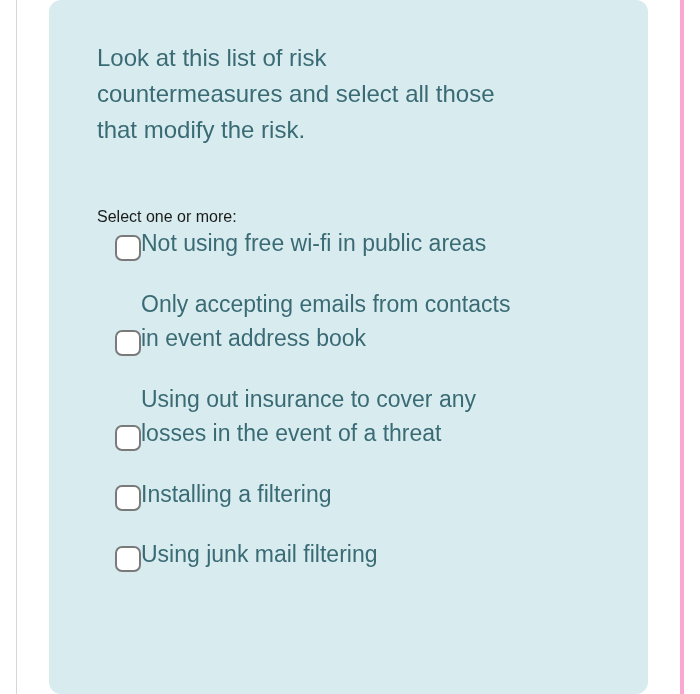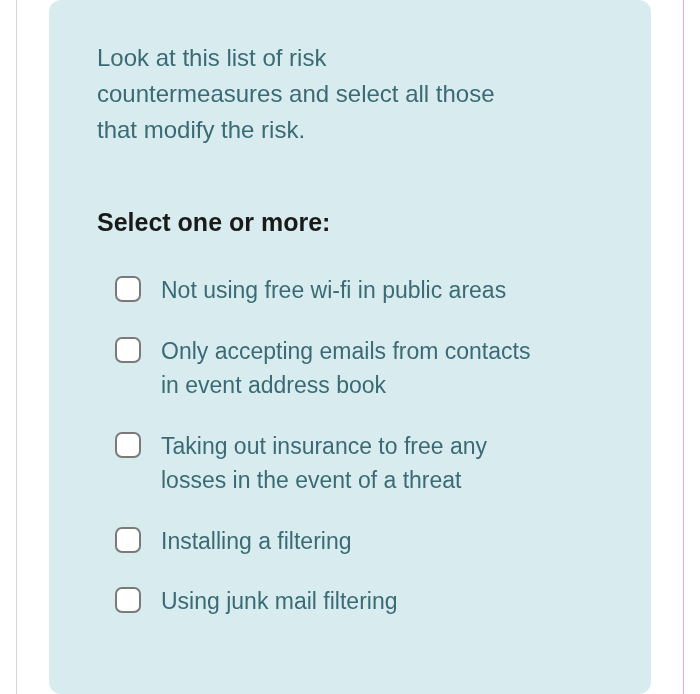--- a/index.html
+++ b/index.html
@@ -9,53 +9,51 @@
     }
     body {
       font-family: -apple-system, BlinkMacSystemFont, "Segoe UI", Arial, sans-serif;
       background: #ffffff;
       width: 700px;
       height: 694px;
       overflow: hidden;
     }
     .outer-panel {
       border-left: 1px solid #d6d6d6;
-      border-right: 1px solid #f9a8d4;
+      border-right: 4px solid #f9a8d4;
       height: 100%;
       padding: 0 32px;
       margin: 0 16px;
     }
     .question-card {
       background: #d8ecf0;
       border-radius: 12px;
       padding: 40px 48px 20px 48px;
       height: 100%;
     }
     .question-prompt {
       color: #3a6b74;
       font-size: 24px;
       line-height: 1.5;
       font-weight: 400;
       margin-bottom: 60px;
       max-width: 420px;
     }
     .select-instruction {
       color: #1a1a1a;
-      font-size: 25px;
-      font-weight: 700;
-      margin-bottom: 36px;
+      font-size: 16px;
+      font-weight: 400;
     }
     .options-list {
       padding-left: 18px;
     }
     .option-row {
       display: flex;
-      align-items: flex-start;
+      align-items: flex-end;
       margin-bottom: 26px;
-      gap: 20px;
     }
     .checkbox {
       flex-shrink: 0;
       width: 26px;
       height: 26px;
       border: 2.5px solid #7a7a7a;
       border-radius: 7px;
       background: #ffffff;
       margin-top: 3px;
       cursor: pointer;
@@ -84,21 +82,21 @@
         <span class="option-label">Not using free wi-fi in public areas</span>
       </div>
 
       <div class="option-row">
         <input type="checkbox" class="checkbox" style="">
         <span class="option-label">Only accepting emails from contacts in event address book</span>
       </div>
 
       <div class="option-row">
         <input type="checkbox" class="checkbox" style="">
-        <span class="option-label">Taking out insurance to free any losses in the event of a threat</span>
+        <span class="option-label">Using out insurance to cover any losses in the event of a threat</span>
       </div>
 
       <div class="option-row">
         <input type="checkbox" class="checkbox" style="">
         <span class="option-label">Installing a filtering</span>
       </div>
 
       <div class="option-row">
         <input type="checkbox" class="checkbox" style="">
         <span class="option-label">Using junk mail filtering</span>

